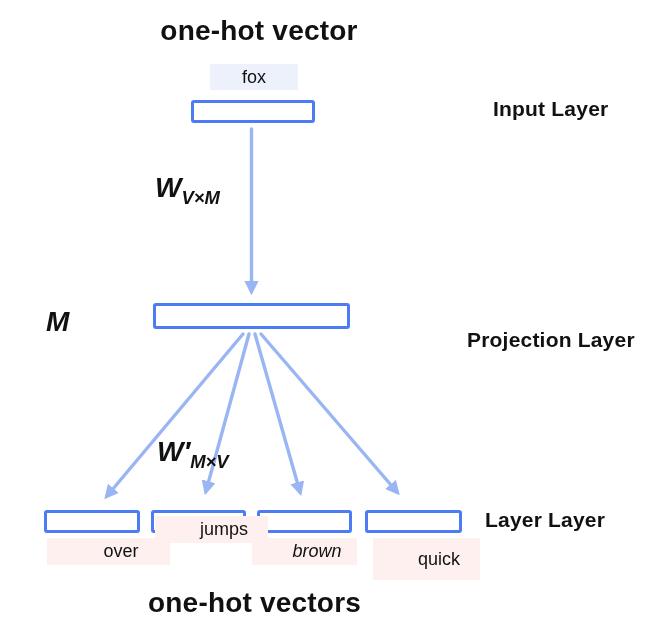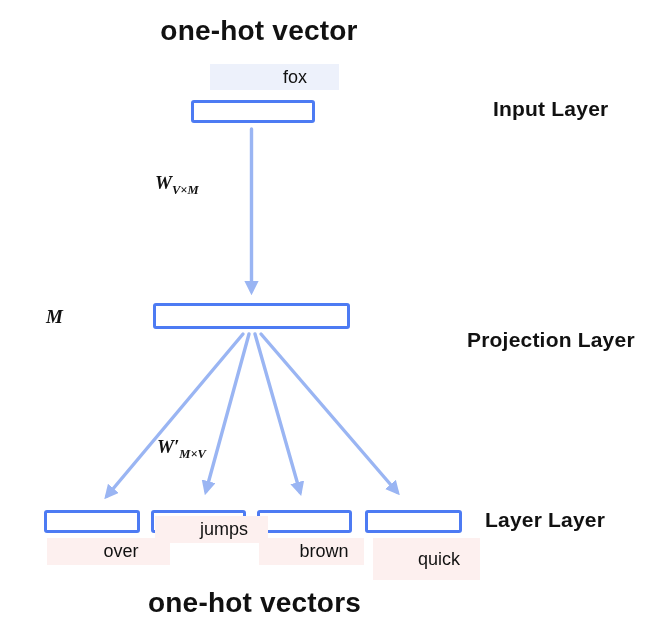--- a/index.html
+++ b/index.html
@@ -41,23 +41,23 @@
   .output-chip{background:var(--output-word-bg);padding-left:25px;}
   .vec-box{
     position:absolute;
     box-sizing:border-box;
     background:#ffffff;
     border:3px solid var(--box-border);
     border-radius:3px;
   }
   .math{
     position:absolute;
-    font-family:Liberation Serif, serif;
+    font-family:Liberation Sans, sans-serif;
     font-style:italic;font-weight:600;
-    font-size:19px;white-space:nowrap;
+    font-size:28px;white-space:nowrap;
   }
   .math sub{font-size:0.66em;font-style:italic;line-height:0;}
 </style>
 </head>
 <body>
 
 <div class="canvas">
 
   <svg class="arrows-layer" width="661" height="625" viewBox="0 0 661 625" xmlns="http://www.w3.org/2000/svg">
     <defs>
@@ -67,21 +67,21 @@
     </defs>
     <line class="arrow-line" x1="251.5" y1="129" x2="251.5" y2="291" marker-end="url(#ah)"></line>
     <line class="arrow-line" x1="243" y1="334" x2="107" y2="496" marker-end="url(#ah)"></line>
     <line class="arrow-line" x1="249" y1="334" x2="206" y2="491" marker-end="url(#ah)"></line>
     <line class="arrow-line" x1="255" y1="334" x2="300" y2="492" marker-end="url(#ah)"></line>
     <line class="arrow-line" x1="261" y1="334" x2="397" y2="492" marker-end="url(#ah)"></line>
   </svg>
 
   <div class="title" style="left:159px;top:15px;width:200px;">one-hot vector</div>
 
-  <div class="word-chip input-chip" style="left:210px;top:64px;width:88px;height:26px;padding-left:41px;">fox</div>
+  <div class="word-chip input-chip" style="left:210px;top:64px;width:88px;height:26px;">fox</div>
 
   <div class="vec-box" style="left:191px;top:100px;width:124px;height:23px;"></div>
 
   <div class="layer-label" style="left:493px;top:97px;">Input Layer</div>
 
   <div class="math" style="left:155px;top:172px;"><span>W</span><sub>V×M</sub></div>
 
   <div class="math" style="left:46px;top:306px;">M</div>
 
   <div class="vec-box" style="left:153px;top:303px;width:197px;height:26px;"></div>
@@ -92,18 +92,18 @@
 
   <div class="vec-box" style="left:44px;top:510px;width:96px;height:23px;"></div>
   <div class="vec-box" style="left:151px;top:510px;width:95px;height:23px;"></div>
   <div class="vec-box" style="left:257px;top:510px;width:95px;height:23px;"></div>
   <div class="vec-box" style="left:365px;top:510px;width:97px;height:23px;"></div>
 
   <div class="layer-label" style="left:485px;top:508px;">Layer Layer</div>
 
   <div class="word-chip output-chip" style="left:47px;top:538px;width:98px;height:27px;">over</div>
   <div class="word-chip output-chip" style="left:155px;top:516px;width:88px;height:27px;">jumps</div>
-  <div class="word-chip output-chip" style="left:259px;top:538px;width:80px;height:27px;">brown</div>
+  <div class="word-chip output-chip" style="left:252px;top:538px;width:80px;height:27px;font-style:italic;">brown</div>
   <div class="word-chip output-chip" style="left:373px;top:538px;width:82px;height:42px;">quick</div>
 
   <div class="title" style="left:148px;top:587px;width:210px;">one-hot vectors</div>
 
 </div>
 
 </body></html>

